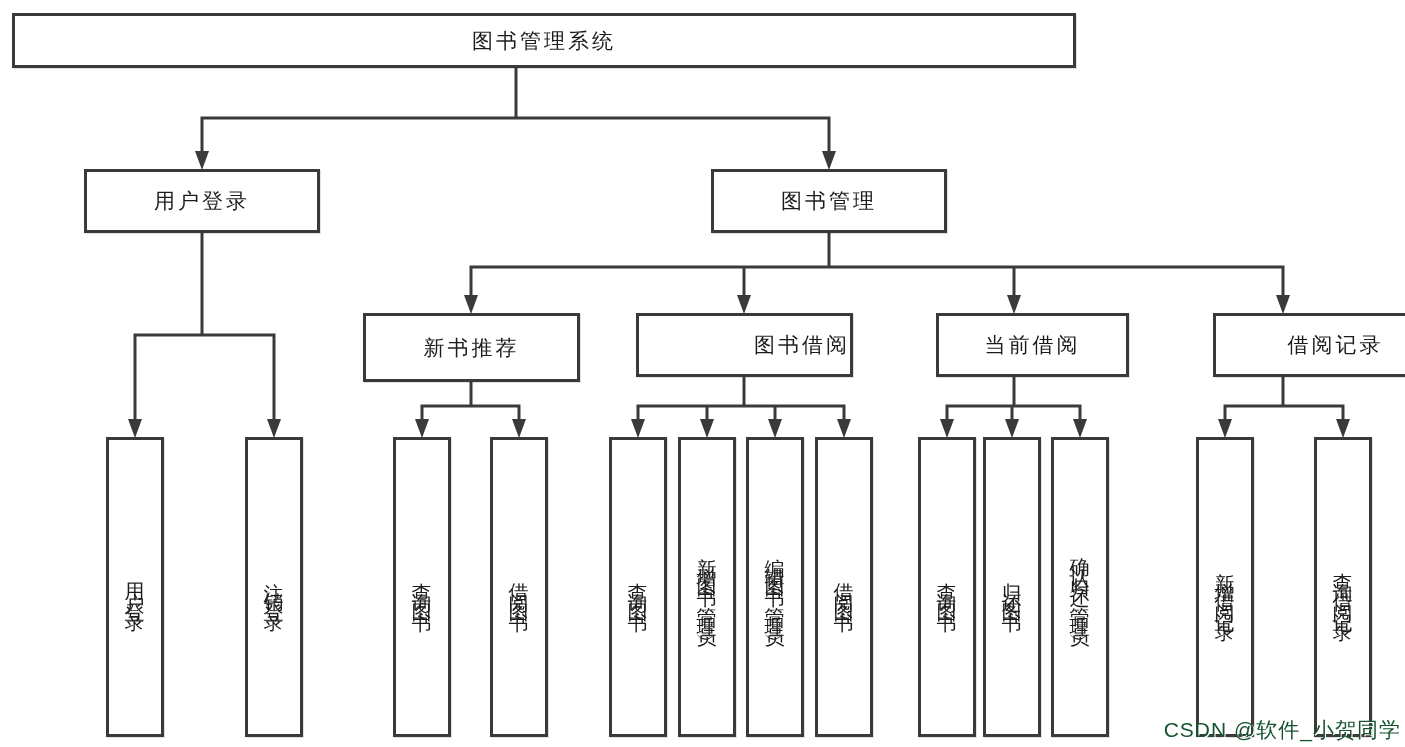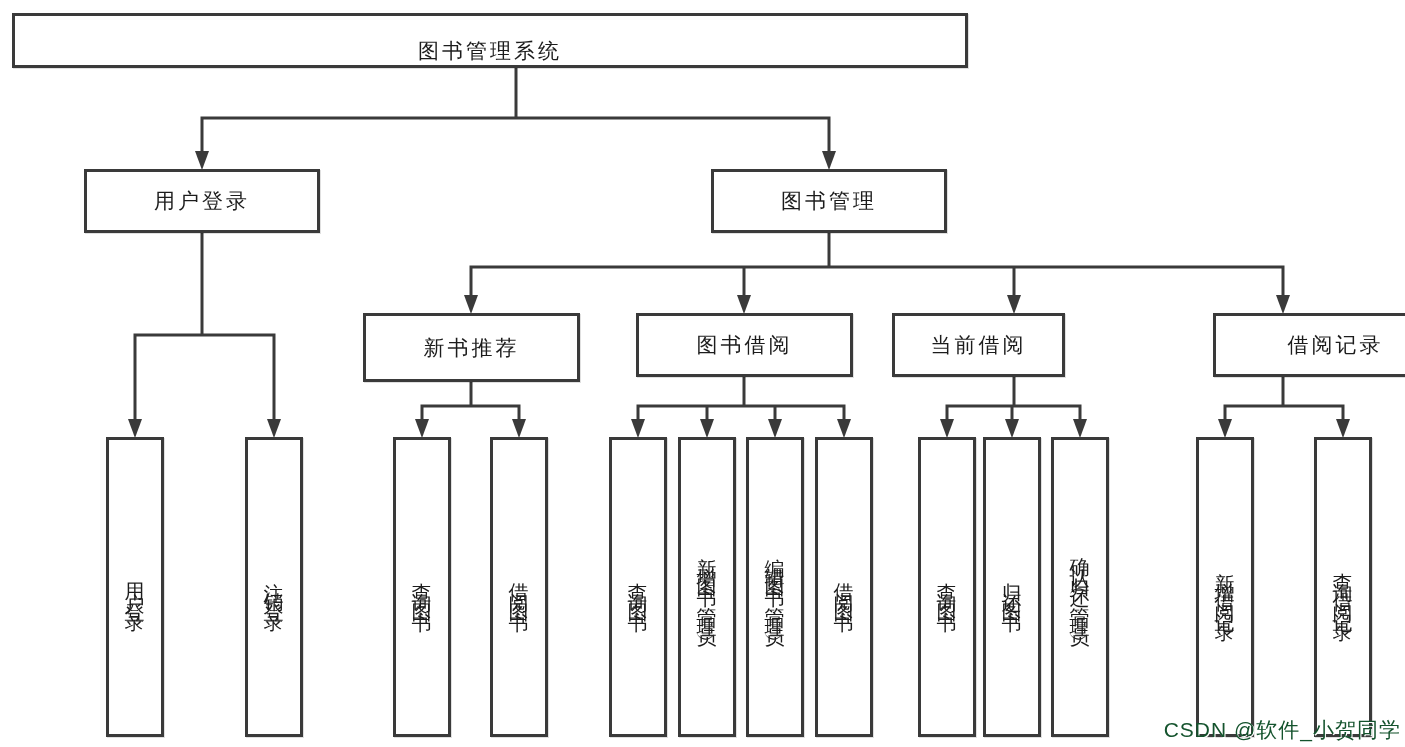--- a/index.html
+++ b/index.html
@@ -101,38 +101,38 @@
       <polygon points="768,419 782,419 775,438"></polygon>
       <polygon points="837,419 851,419 844,438"></polygon>
       <polygon points="940,419 954,419 947,438"></polygon>
       <polygon points="1005,419 1019,419 1012,438"></polygon>
       <polygon points="1073,419 1087,419 1080,438"></polygon>
       <polygon points="1218,419 1232,419 1225,438"></polygon>
       <polygon points="1336,419 1350,419 1343,438"></polygon>
     </g>
   </svg>
 
-  <div class="box" style="left:12px; top:13px; width:956px; height:55px;align-items:flex-end;">
+  <div class="box" style="left:12px; top:13px; width:1064px; height:55px;">
     <span class="hlabel">图书管理系统</span>
   </div>
 
   <div class="box" style="left:84px; top:169px; width:236px; height:64px;">
     <span class="hlabel">用户登录</span>
   </div>
   <div class="box" style="left:711px; top:169px; width:236px; height:64px;">
     <span class="hlabel">图书管理</span>
   </div>
 
   <div class="box" style="left:363px; top:313px; width:217px; height:69px;">
     <span class="hlabel">新书推荐</span>
   </div>
-  <div class="box" style="left:636px; top:313px; width:217px; height:64px;">
+  <div class="box" style="left:636px; top:313px; width:217px; height:64px;justify-content:flex-end;">
     <span class="hlabel">图书借阅</span>
   </div>
-  <div class="box" style="left:892px; top:313px; width:173px; height:64px;">
+  <div class="box" style="left:936px; top:313px; width:193px; height:64px;">
     <span class="hlabel">当前借阅</span>
   </div>
   <div class="box" style="left:1213px; top:313px; width:245px; height:64px;">
     <span class="hlabel">借阅记录</span>
   </div>
 
   <div class="box vbox" style="left:106px; top:437px; width:58px; height:300px;">
     <span class="vlabel">用户登录</span>
   </div>
   <div class="box vbox" style="left:245px; top:437px; width:58px; height:300px;">

